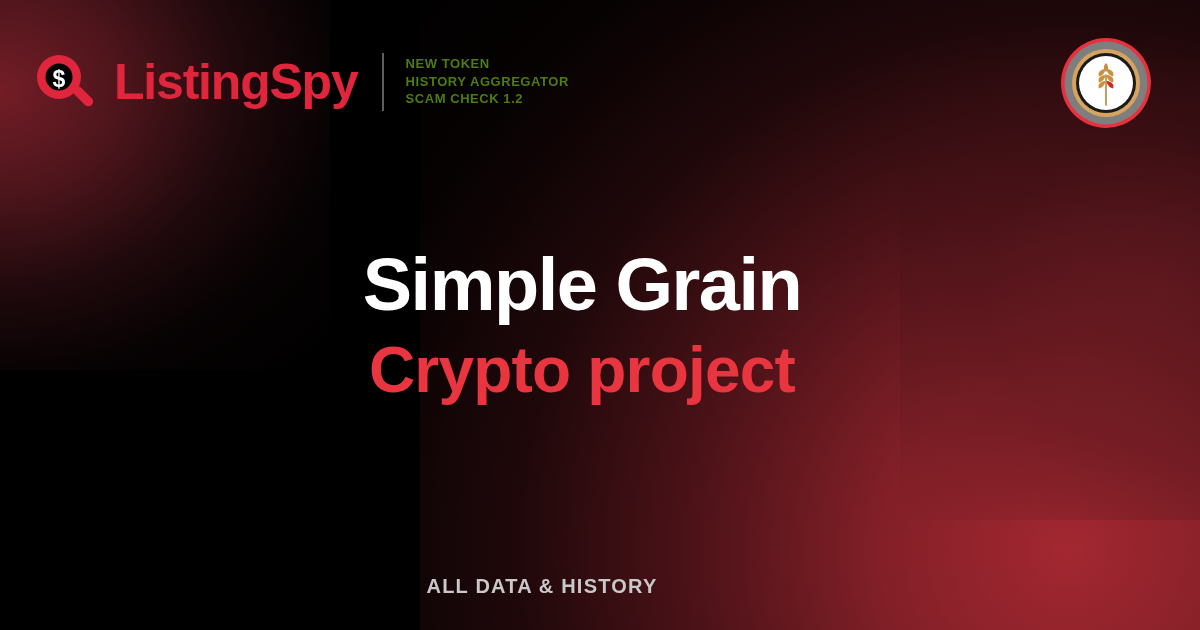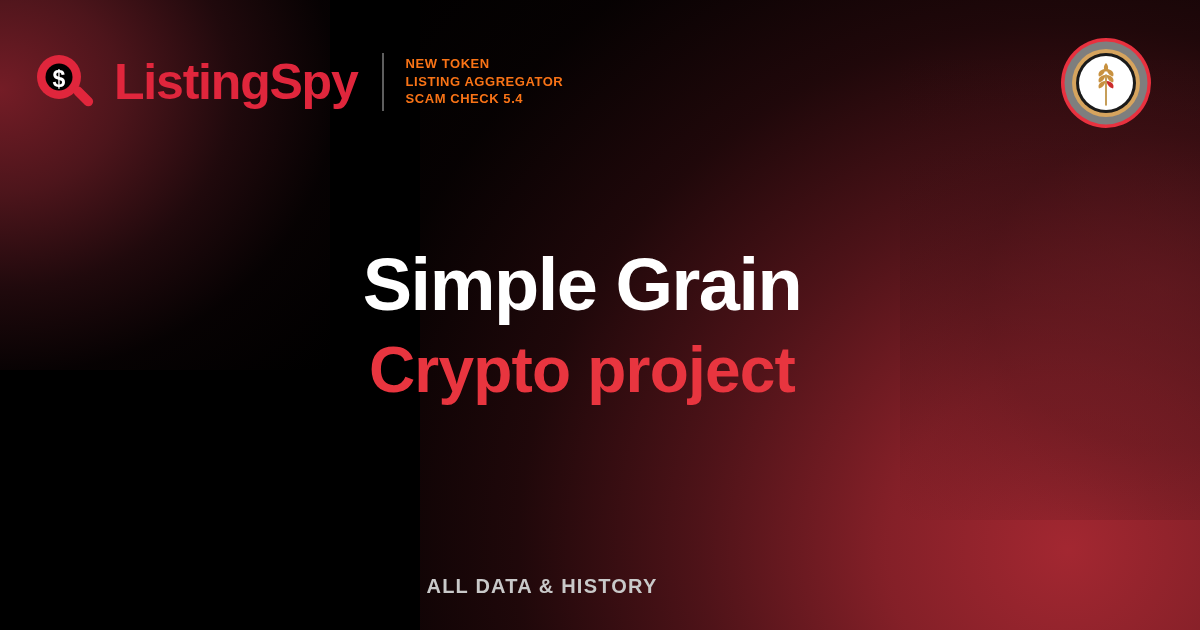--- a/index.html
+++ b/index.html
@@ -118,21 +118,21 @@
   .tagline {
     display: flex;
     flex-direction: column;
     justify-content: center;
     gap: 3px;
   }
 
   .tagline-line {
     font-size: 13px;
     font-weight: bold;
-    color: #f97316;
+    color: #4d7c0f;
     letter-spacing: 0.55px;
     line-height: 1.12;
     white-space: nowrap;
   }
 
   
   .token-badge {
     position: absolute;
     right: 48px;
     top: 37px;
@@ -212,22 +212,22 @@
           <text x="25" y="34.5" text-anchor="middle" font-family="Liberation Sans, sans-serif" font-size="23" font-weight="bold" fill="#ffffff">$</text>
         </svg>
       </span>
 
       <span class="brand-word">ListingSpy</span>
 
       <span class="brand-divider"></span>
 
       <span class="tagline">
         <span class="tagline-line">NEW TOKEN</span>
-        <span class="tagline-line">LISTING AGGREGATOR</span>
-        <span class="tagline-line">SCAM CHECK 5.4</span>
+        <span class="tagline-line">HISTORY AGGREGATOR</span>
+        <span class="tagline-line">SCAM CHECK 1.2</span>
       </span>
 
     </div>
 
     <div class="token-badge">
       <span>
         <svg class="badge-svg" viewBox="0 0 92 92" xmlns="http://www.w3.org/2000/svg">
 
           <circle cx="46" cy="46" r="45" fill="#e8313f"></circle>
           <circle cx="46" cy="46" r="41.5" fill="#7e7e7e"></circle>

